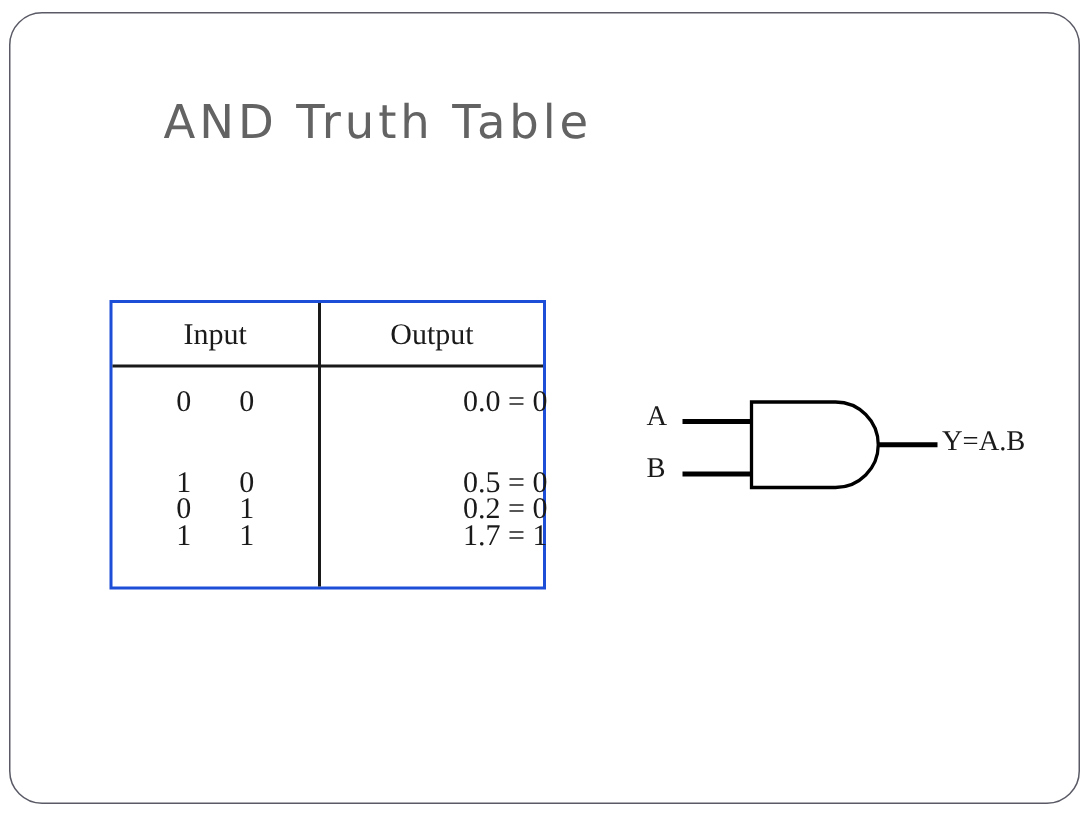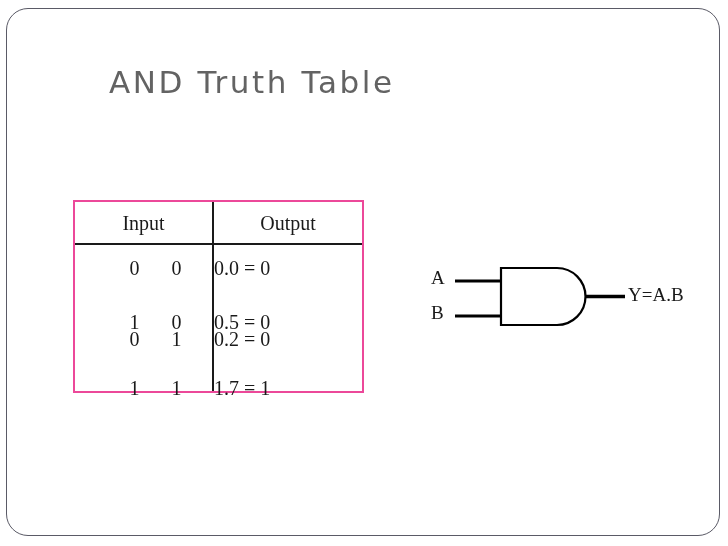--- a/index.html
+++ b/index.html
@@ -46,21 +46,21 @@
     margin-left: 27px;
   }
   
   #truth-table {
     position: absolute;
     left: 73px;
     top: 200px;
     width: 291px;
     height: 193px;
     box-sizing: border-box;
-    border: 2px solid #ec4899;
+    border: 2px solid #1d4ed8;
     background: #ffffff;
   }
   #tt-col-divider {
     position: absolute;
     left: 137px;
     top: 0px;
     width: 2px;
     height: 189px;
     background: #1a1a1a;
   }
@@ -95,39 +95,38 @@
     left: 0px;
     width: 137px;
     top: 0px;
     height: 28px;
     font-family: "Liberation Serif", serif;
     font-size: 20px;
     color: #1a1a1a;
     line-height: 28px;
     text-align: center;
     letter-spacing: 0px;
-    padding-left: 12px;
   }
   .tt-cell-input .bit {
     display: inline-block;
     width: 26px;
     text-align: center;
   }
   .tt-cell-input .bit:first-child { margin-right: 16px; }
   .tt-cell-output {
     position: absolute;
     left: 139px;
     width: 151px;
     top: 0px;
     height: 28px;
     font-family: "Liberation Serif", serif;
     font-size: 20px;
     color: #1a1a1a;
     line-height: 28px;
-    text-align: left;
+    text-align: right;
     white-space: pre;
   }
   
   #gate-diagram {
     position: absolute;
     left: 420px;
     top: 255px;
     width: 290px;
     height: 95px;
   }
@@ -179,21 +178,21 @@
       <div class="tt-cell-output">0.2 = 0</div>
     </div>
 
     <div class="tt-row" style="top:106px;">
       <div class="tt-cell-input">
         <span class="bit">1</span><span class="bit">0</span>
       </div>
       <div class="tt-cell-output">0.5 = 0</div>
     </div>
 
-    <div class="tt-row" style="top:172px;text-decoration:underline;">
+    <div class="tt-row" style="top:141px;text-decoration:underline;">
       <div class="tt-cell-input">
         <span class="bit">1</span><span class="bit">1</span>
       </div>
       <div class="tt-cell-output">1.7 = 1</div>
     </div>
 
   </div>
 
   <div id="gate-diagram">
 

